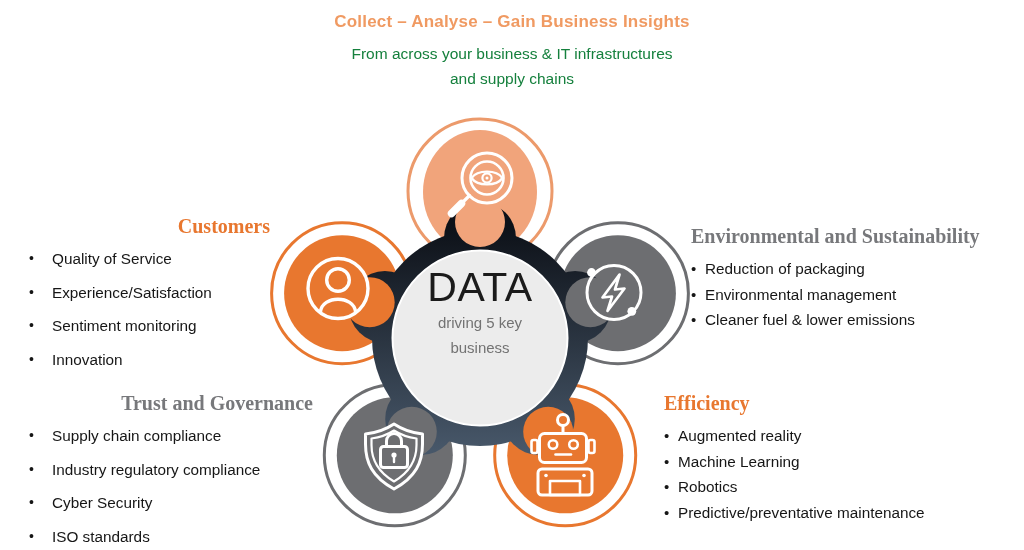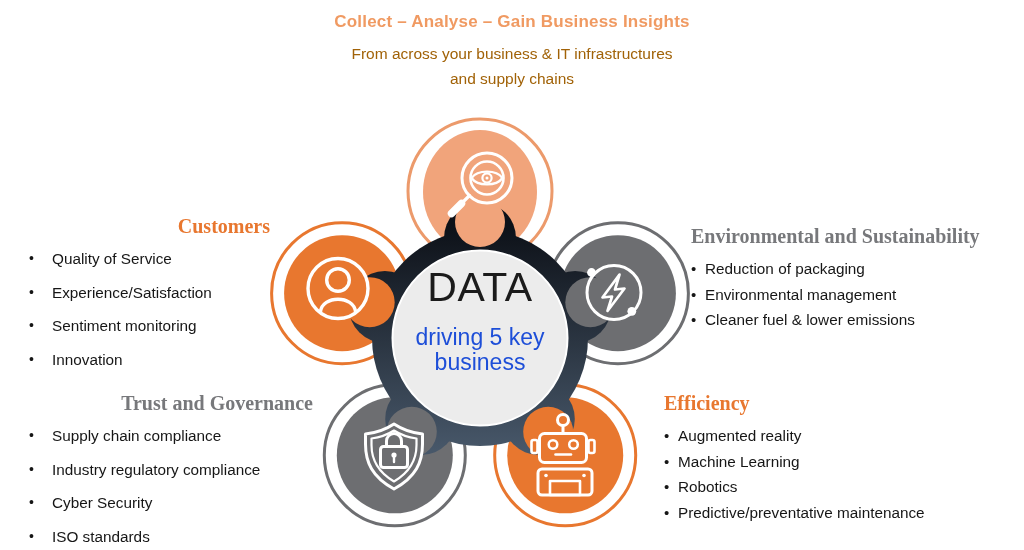--- a/index.html
+++ b/index.html
@@ -2,25 +2,25 @@
 <html style="--title-orange: #F09A62; --orange: #E8772F; --peach: #F1A47B; --peach-ring: #EC9A6B; --gray: #6D6E71; --heading-gray: #77787B; --navy-top: #0D1118; --navy-bottom: #475769; --inner-gray: #ECECEC;"><head>
 <meta charset="utf-8">
 <style>
   html,body{margin:0;padding:0;background:#fff;}
   .stage{
     position:relative;width:1024px;height:550px;overflow:hidden;background:#fff;
     font-family:"Liberation Sans","DejaVu Sans",sans-serif;color:#161616;
   }
   .header{position:absolute;top:12px;left:0;width:100%;text-align:center;}
   .header .title{font-size:17px;font-weight:bold;color:var(--title-orange,#F09A62);letter-spacing:.2px;}
-  .header .subtitle{margin-top:9px;font-size:15.5px;line-height:25px;color:#a16207;}
+  .header .subtitle{margin-top:9px;font-size:15.5px;line-height:25px;color:#15803d;}
   svg.flower{position:absolute;left:0;top:0;}
   .center-text{position:absolute;left:388px;top:267px;width:184px;text-align:center;}
   .center-text .data{font-size:41px;line-height:40px;color:#1b1b1b;letter-spacing:.5px;}
-  .center-text .sub{font-size:23px;line-height:25px;color:#1d4ed8;margin-top:18px;}
+  .center-text .sub{font-size:15px;line-height:25px;color:#737373;margin-top:3px;}
   .sec{position:absolute;}
   .sec h2{margin:0;font-size:20px;font-weight:bold;line-height:24px;font-family:Liberation Serif, serif;}
   .sec.orange h2{color:var(--orange,#E8772F);}
   .sec.gray h2{color:var(--heading-gray,#77787B);}
   .sec.right-head h2{text-align:right;}
   .sec ul{list-style:none;margin:8px 0 0 0;padding:0;font-size:15.3px;}
   .sec li{position:relative;line-height:25.6px;}
   .wide-bullet li{padding-left:27px;margin-top:8px;}
   .wide-bullet li::before{content:"\2022";position:absolute;left:4px;font-size:14px;}
   .tight-bullet li{padding-left:14px;}

